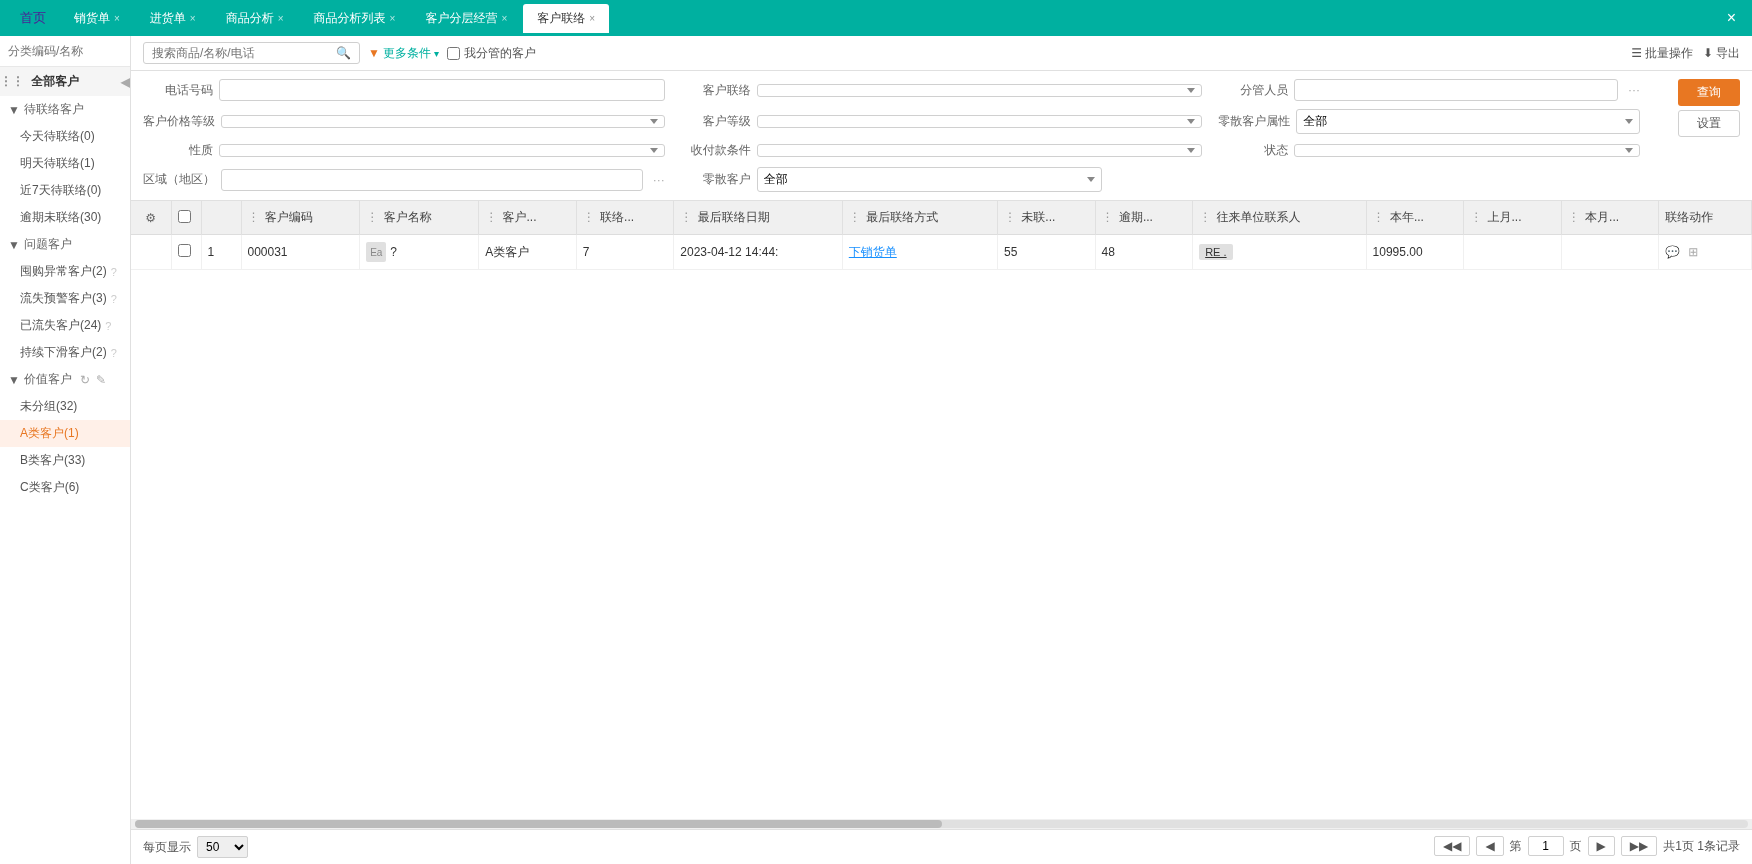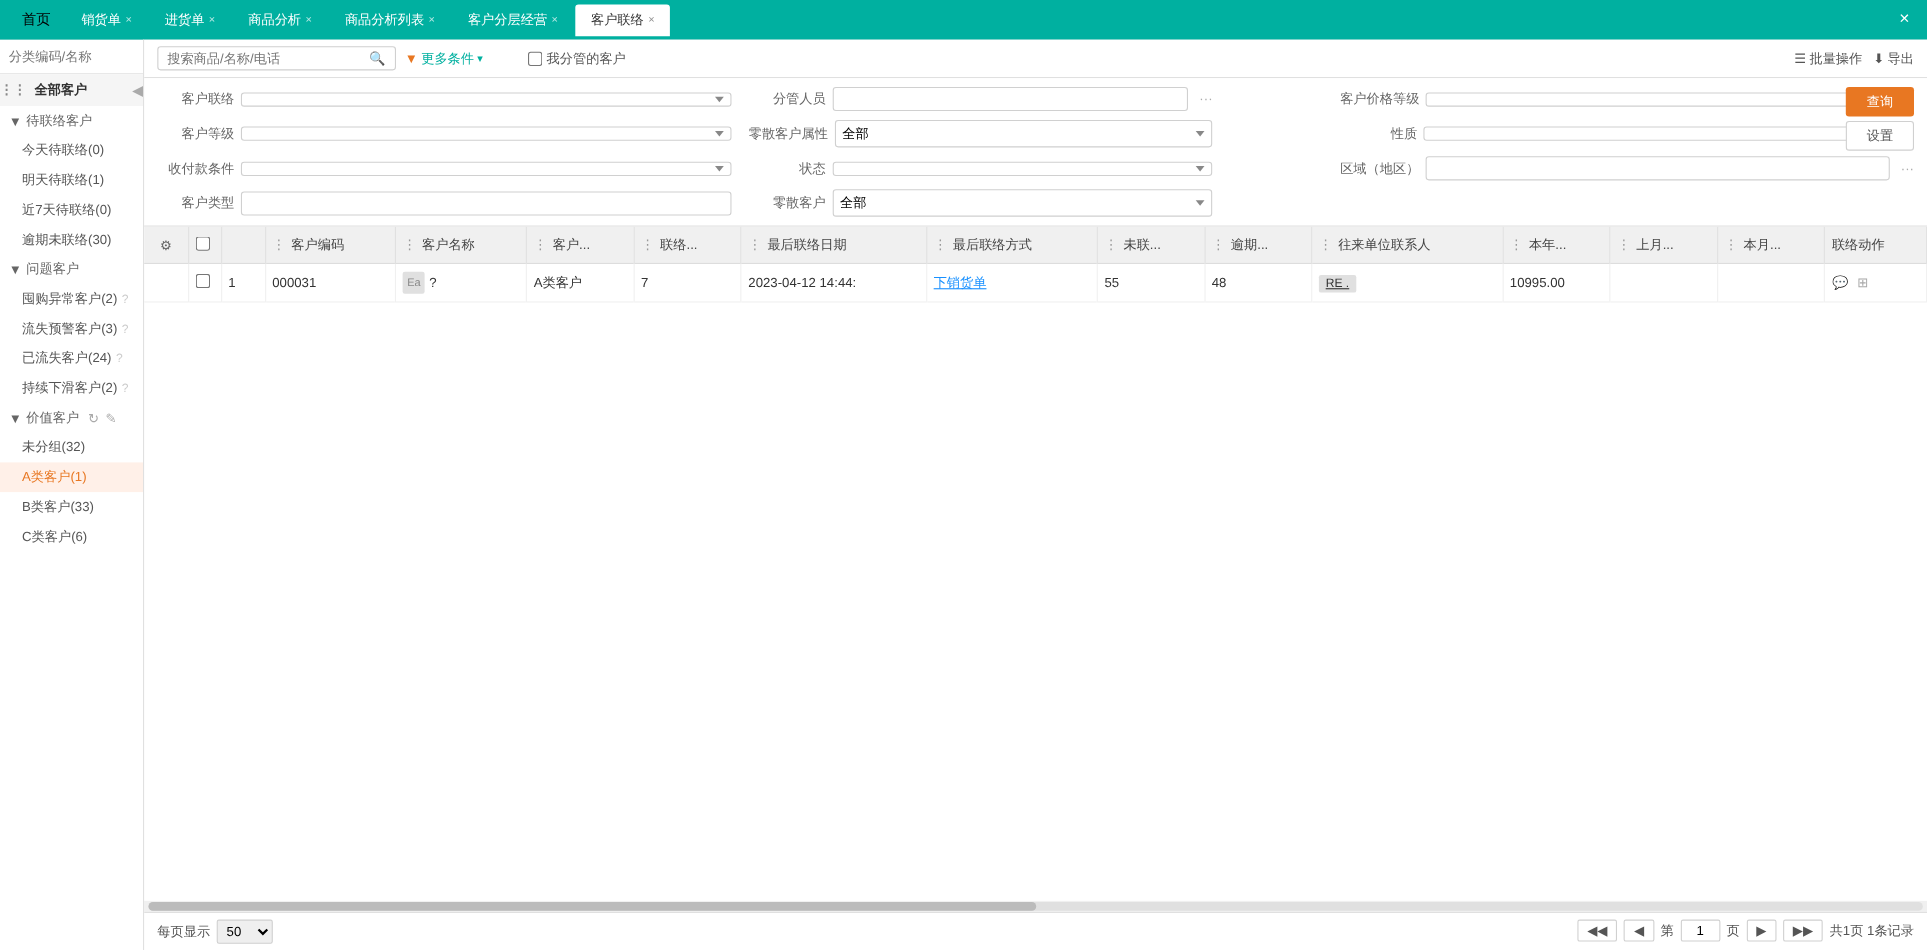--- a/index.html
+++ b/index.html
@@ -21,21 +21,21 @@
       border-radius: 3px 3px 0 0;
       white-space: nowrap;
       font-size: 13px;
       display: flex;
       align-items: center;
       gap: 4px;
     }
     .nav-tab.active { background: #fff; color: #333; }
     .nav-tab .close-x { font-size: 10px; color: inherit; opacity: 0.7; cursor: pointer; }
     .nav-tab.active .close-x { color: #666; }
-    .nav-home { color: #000000; font-size: 13px; padding: 6px 12px; cursor: pointer; }
+    .nav-home { color: #4c1d95; font-size: 13px; padding: 6px 12px; cursor: pointer; }
     .nav-spacer { flex: 1; }
     .nav-close-all { color: #fff; font-size: 16px; cursor: pointer; padding: 4px 8px; }
 
     
     .main-layout {
       display: flex;
       height: calc(864px - 36px);
     }
 
     
@@ -132,21 +132,20 @@
       gap: 3px;
       color: #00b0a0;
       cursor: pointer;
       font-size: 12px;
     }
     .filter-check {
       display: flex;
       gap: 4px;
       color: #555;
       cursor: pointer;
-      margin-left: 33px;
     }
     .toolbar-right {
       margin-left: auto;
       display: flex;
       align-items: center;
       gap: 10px;
     }
     .toolbar-link {
       color: #555;
       cursor: pointer;
@@ -502,20 +501,24 @@
         <div class="toolbar-link">
           <span>⬇</span>
           <span>导出</span>
         </div>
       </div>
     </div>
 
     <div class="filter-panel">
 
       <div class="filter-row">
+        <span class="filter-label">电话号码</span>
+        <input class="filter-input" type="text" style="">
+      </div>
+      <div class="filter-row">
         <span class="filter-label">客户联络</span>
         <div class="filter-select">
           <span class="filter-select-text"></span>
           <span class="triangle-down"></span>
         </div>
       </div>
       <div class="filter-row" style="padding-right:100px;">
         <span class="filter-label">分管人员</span>
         <input class="filter-input" type="text" style="">
         <span style="color:#aaa;cursor:pointer;margin-left:4px;">···</span>
@@ -562,24 +565,20 @@
         <div class="filter-select">
           <span class="filter-select-text"></span>
           <span class="triangle-down"></span>
         </div>
       </div>
 
       <div class="filter-row">
         <span class="filter-label">区域（地区）</span>
         <input class="filter-input" type="text" style="">
         <span style="color:#aaa;cursor:pointer;margin-left:4px;">···</span>
-      </div>
-      <div class="filter-row">
-        <span class="filter-label">客户类型</span>
-        <input class="filter-input" type="text" style="">
       </div>
       <div class="filter-row" style="padding-right:100px;">
         <span class="filter-label">零散客户</span>
         <div class="filter-select">
           <span>全部</span>
           <span class="triangle-down"></span>
         </div>
       </div>
 
       <div class="filter-actions">

